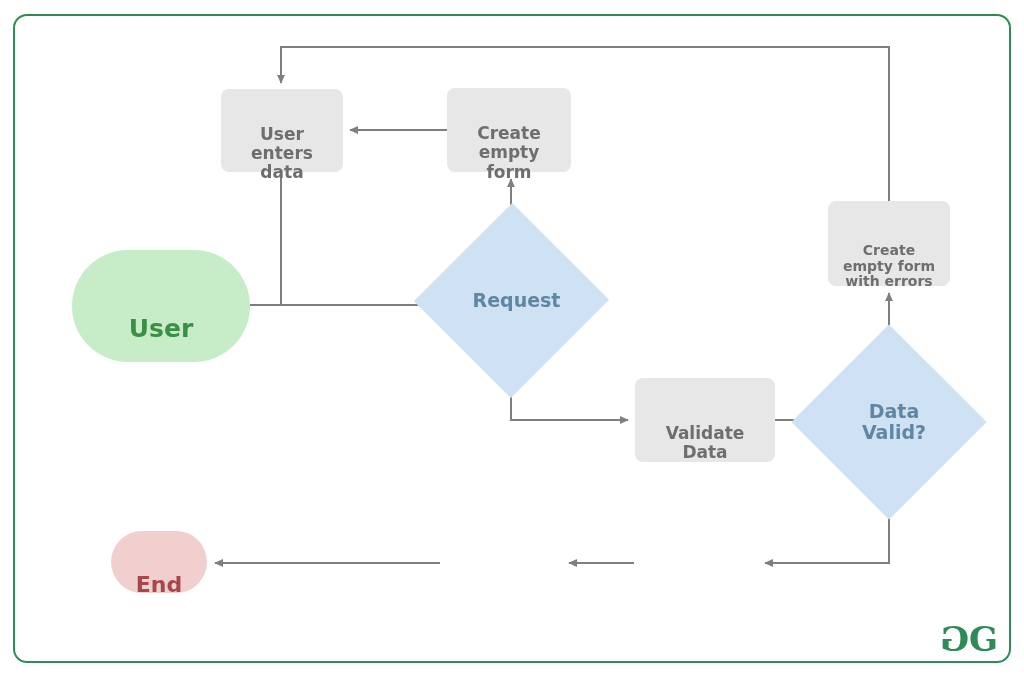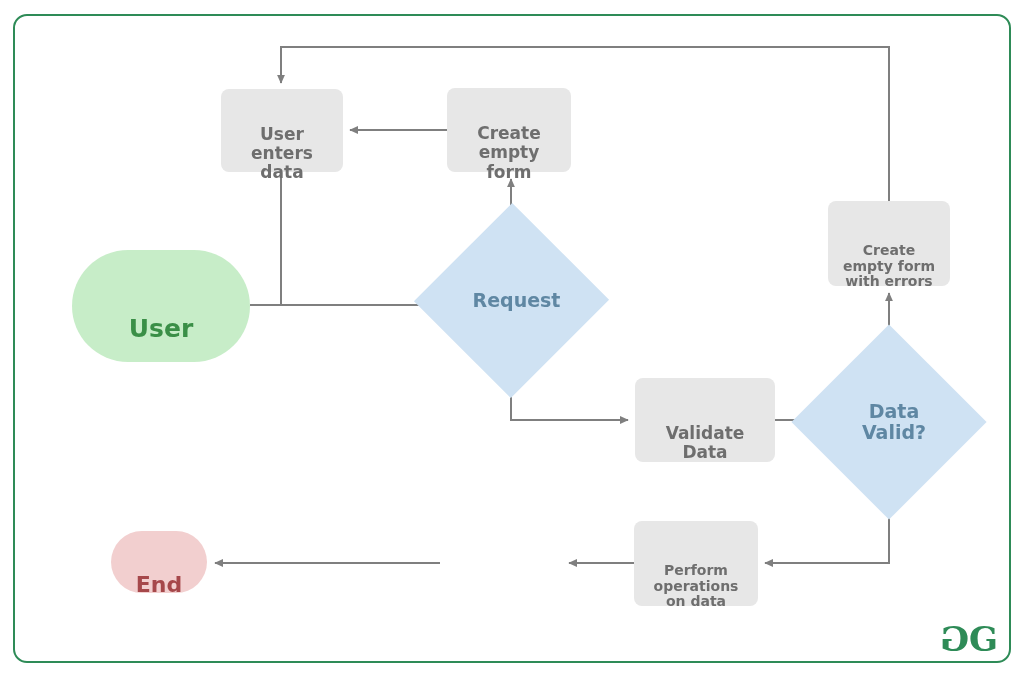--- a/index.html
+++ b/index.html
@@ -186,25 +186,20 @@
     <span class="dlabel">Data
 Valid?</span>
   </div>
 
   <div class="node proc small" style="left:828px; top:201px; width:122px; height:85px;">
     <span class="plabel">Create
 empty form
 with errors</span>
   </div>
 
-  <div class="node proc small" style="left:634px; top:521px; width:124px; height:85px;">
-    <span class="plabel">Perform
-operations
-on data</span>
-  </div>
 
 
   <div class="node term term-end" style="left:111px; top:531px; width:96px; height:62px;">
     <span class="tlabel">End</span>
   </div>
 
   <div id="logo"><span class="g1">G</span><span>G</span></div>
 
 </div>
 

